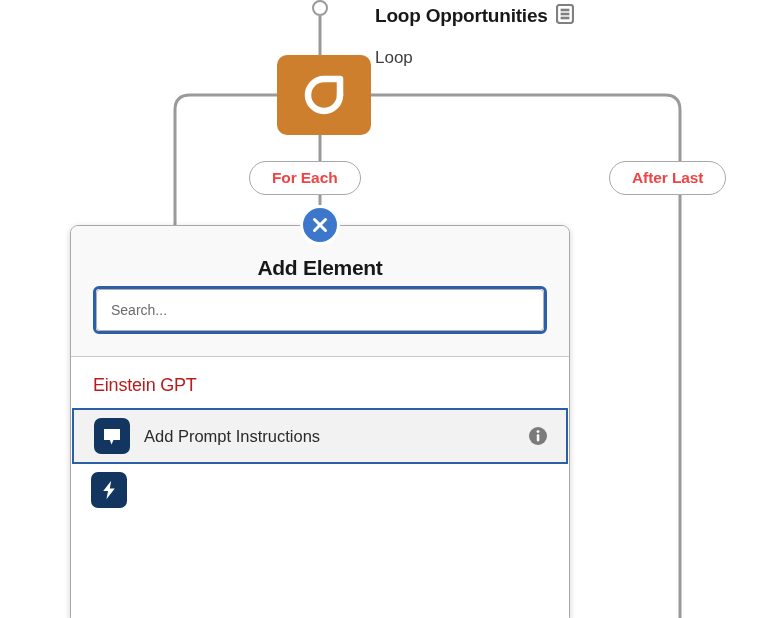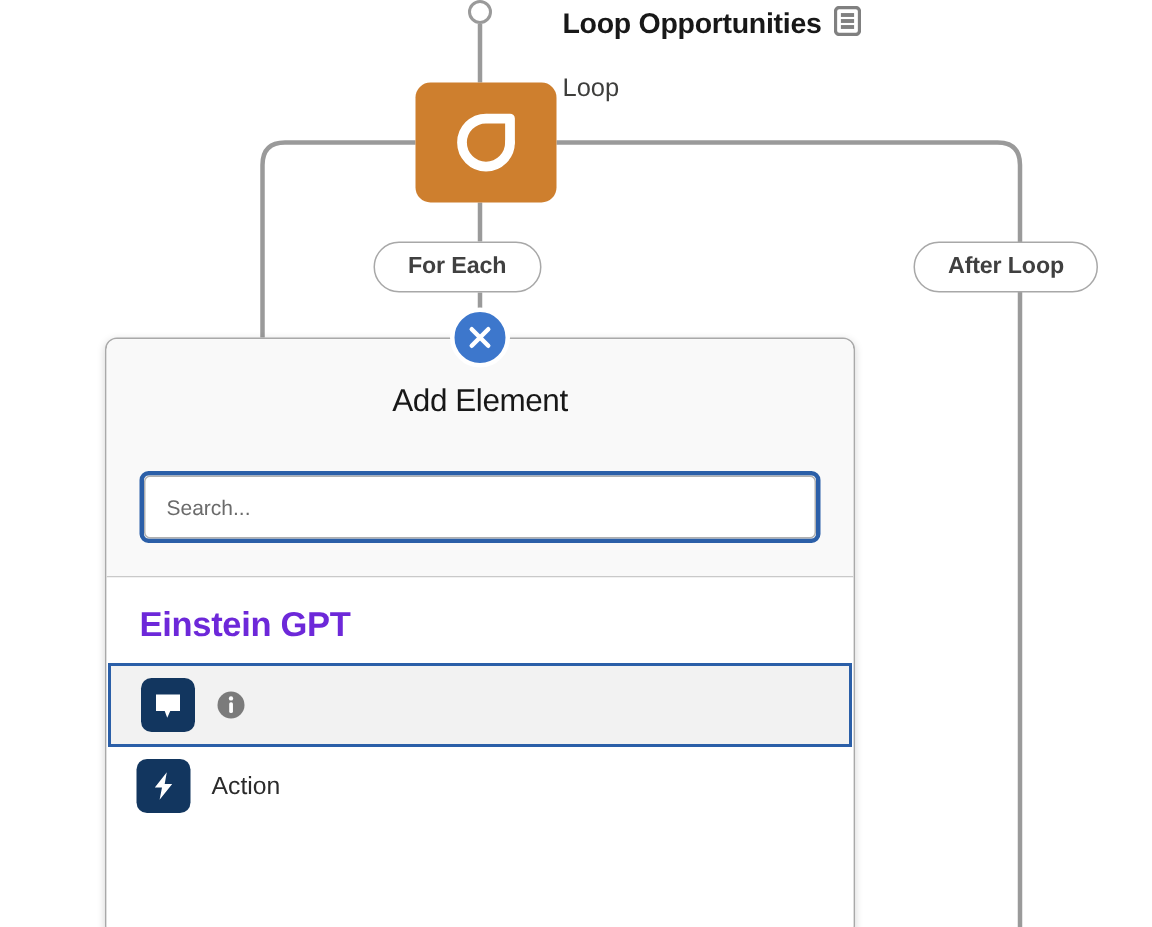--- a/index.html
+++ b/index.html
@@ -82,21 +82,21 @@
     display: flex;
     align-items: center;
     justify-content: center;
     height: 34px;
     padding: 0 22px;
     background: #ffffff;
     border: 1.5px solid #a8a8a8;
     border-radius: 18px;
     font-size: 15.5px;
     font-weight: bold;
-    color: #404040;
+    color: #ef4444;
     white-space: nowrap;
     letter-spacing: -0.1px;
   }
   .pill-foreach { left: 249px; top: 161px; }
   .pill-afterlast { left: 609px; top: 161px; }
 
   
   .close-btn {
     position: absolute;
     left: 300px; top: 205px;
@@ -130,24 +130,24 @@
 
   .panel-header {
     background: #f9f9f9;
     border-bottom: 1px solid #c9c9c9;
     padding: 30px 22px 22px 22px;
     flex: none;
   }
   .panel-title {
     text-align: center;
     font-size: 21px;
-    font-weight: normal;
+    font-weight: bold;
     color: #181818;
     letter-spacing: -0.3px;
-    margin-bottom: 34px;
+    margin-bottom: 6px;
   }
   .search-wrap {
     border: 3px solid #2b5fa8;
     border-radius: 6px;
     background: #ffffff;
     padding: 0;
   }
   .search-input {
     width: 100%;
     height: 42px;
@@ -162,23 +162,23 @@
   }
   .search-input::placeholder { color: #6b6b6b; }
 
   .panel-body {
     flex: 1;
     overflow: hidden;
     background: #ffffff;
   }
 
   .section-header {
-    font-size: 23px;
-    font-weight: bold;
-    color: #6d28d9;
+    font-size: 18px;
+    font-weight: normal;
+    color: #b91c1c;
     padding: 18px 22px 12px 22px;
     letter-spacing: -0.2px;
   }
 
   .element-row {
     display: flex;
     align-items: center;
     gap: 14px;
     padding: 8px 18px 8px 20px;
     min-height: 48px;
@@ -253,21 +253,21 @@
         </svg>
       </span>
     </div>
     <div class="node-subtitle">Loop</div>
   </div>
 
   <div class="pill pill-foreach">
     <span>For Each</span>
   </div>
   <div class="pill pill-afterlast">
-    <span>After Loop</span>
+    <span>After Last</span>
   </div>
 
   <div class="close-btn">
     <span>
       <svg width="18" height="18" viewBox="0 0 18 18" xmlns="http://www.w3.org/2000/svg">
         <line x1="3.5" y1="3.5" x2="14.5" y2="14.5" stroke="#ffffff" stroke-width="3" stroke-linecap="round"></line>
         <line x1="14.5" y1="3.5" x2="3.5" y2="14.5" stroke="#ffffff" stroke-width="3" stroke-linecap="round"></line>
       </svg>
     </span>
   </div>
@@ -284,35 +284,35 @@
     <div class="panel-body">
 
       <div class="section-header">Einstein GPT</div>
 
       <div class="element-row selected">
         <span class="el-icon">
           <svg width="22" height="22" viewBox="0 0 22 22" xmlns="http://www.w3.org/2000/svg">
             <path d="M3 4 H19 V15 H12.5 L10.5 19.5 L8.8 15 H3 Z" fill="#ffffff"></path>
           </svg>
         </span>
+        <span class="el-label">Add Prompt Instructions</span>
         <span class="info-icon">
           <svg width="20" height="20" viewBox="0 0 20 20" xmlns="http://www.w3.org/2000/svg">
             <circle cx="10" cy="10" r="9" fill="#7b7b7b"></circle>
             <circle cx="10" cy="5.6" r="1.45" fill="#ffffff"></circle>
             <rect x="8.8" y="8.2" width="2.5" height="7.2" rx="1.1" fill="#ffffff"></rect>
           </svg>
         </span>
       </div>
 
 
       <div class="element-row">
         <span class="el-icon">
           <svg width="22" height="22" viewBox="0 0 22 22" xmlns="http://www.w3.org/2000/svg">
             <path d="M13.2 1.8 L5.2 12 H10 L8.4 20.2 L16.8 9.6 H11.8 Z" fill="#ffffff"></path>
           </svg>
         </span>
-        <span class="el-label">Action</span>
       </div>
 
     </div>
   </div>
 
 </div>
 
 </body></html>

